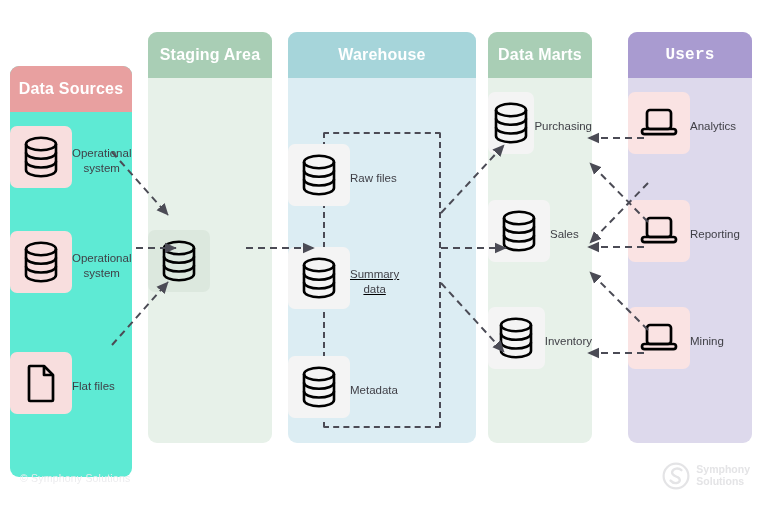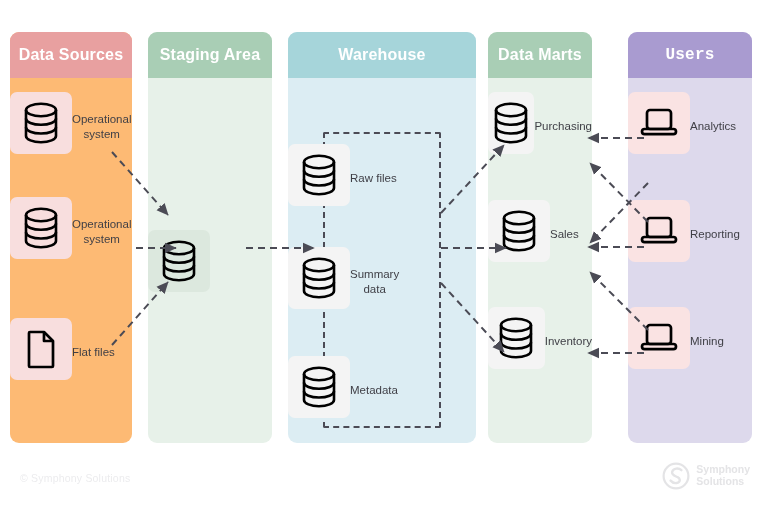--- a/index.html
+++ b/index.html
@@ -112,21 +112,21 @@
     color: #e4e4e6;
     white-space: pre-line;
     font-weight: bold;
   }
 </style>
 </head>
 <body>
 
 <div id="diagram">
 
-  <div class="column" style="left:10px;width:122px;background:#fdba74;">
+  <div class="column" style="left:10px;width:122px;background:#5eead4;margin-top:34px;">
     <div class="col-head" style="background:#e8a0a0;">
       <span>Data Sources</span>
     </div>
     <div class="col-body">
 
       <div class="node" style="top:14px;">
         <div class="tile" style="background:#f8dede;">
           <svg class="icon" width="40" height="44" viewBox="0 0 40 44">
             <ellipse cx="20" cy="9" rx="15" ry="6.2" fill="none" stroke="#000" stroke-width="2.6"></ellipse>
             <path d="M5 9 v26 a15 6.2 0 0 0 30 0 V9" fill="none" stroke="#000" stroke-width="2.6"></path>
@@ -196,21 +196,21 @@
           <svg class="icon" width="40" height="44" viewBox="0 0 40 44">
             <ellipse cx="20" cy="9" rx="15" ry="6.2" fill="none" stroke="#000" stroke-width="2.6"></ellipse>
             <path d="M5 9 v26 a15 6.2 0 0 0 30 0 V9" fill="none" stroke="#000" stroke-width="2.6"></path>
             <path d="M5 17.6 a15 6.2 0 0 0 30 0" fill="none" stroke="#000" stroke-width="2.6"></path>
             <path d="M5 26.3 a15 6.2 0 0 0 30 0" fill="none" stroke="#000" stroke-width="2.6"></path>
           </svg>
         </div>
         <div class="node-label">Raw files</div>
       </div>
 
-      <div class="node" style="top:169px;">
+      <div class="node" style="top:169px;text-decoration:underline;">
         <div class="tile" style="background:#f4f4f4;">
           <svg class="icon" width="40" height="44" viewBox="0 0 40 44">
             <ellipse cx="20" cy="9" rx="15" ry="6.2" fill="none" stroke="#000" stroke-width="2.6"></ellipse>
             <path d="M5 9 v26 a15 6.2 0 0 0 30 0 V9" fill="none" stroke="#000" stroke-width="2.6"></path>
             <path d="M5 17.6 a15 6.2 0 0 0 30 0" fill="none" stroke="#000" stroke-width="2.6"></path>
             <path d="M5 26.3 a15 6.2 0 0 0 30 0" fill="none" stroke="#000" stroke-width="2.6"></path>
           </svg>
         </div>
         <div class="node-label">Summary
 data</div>

